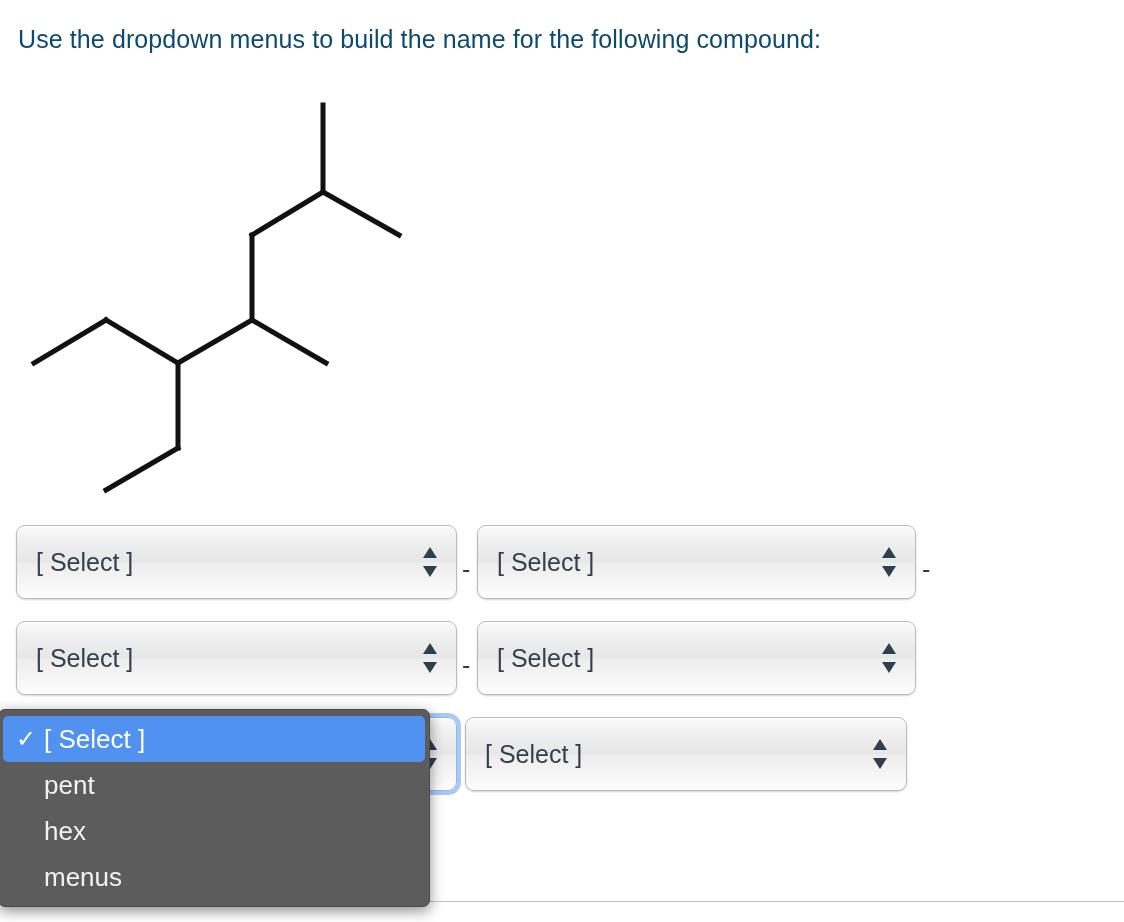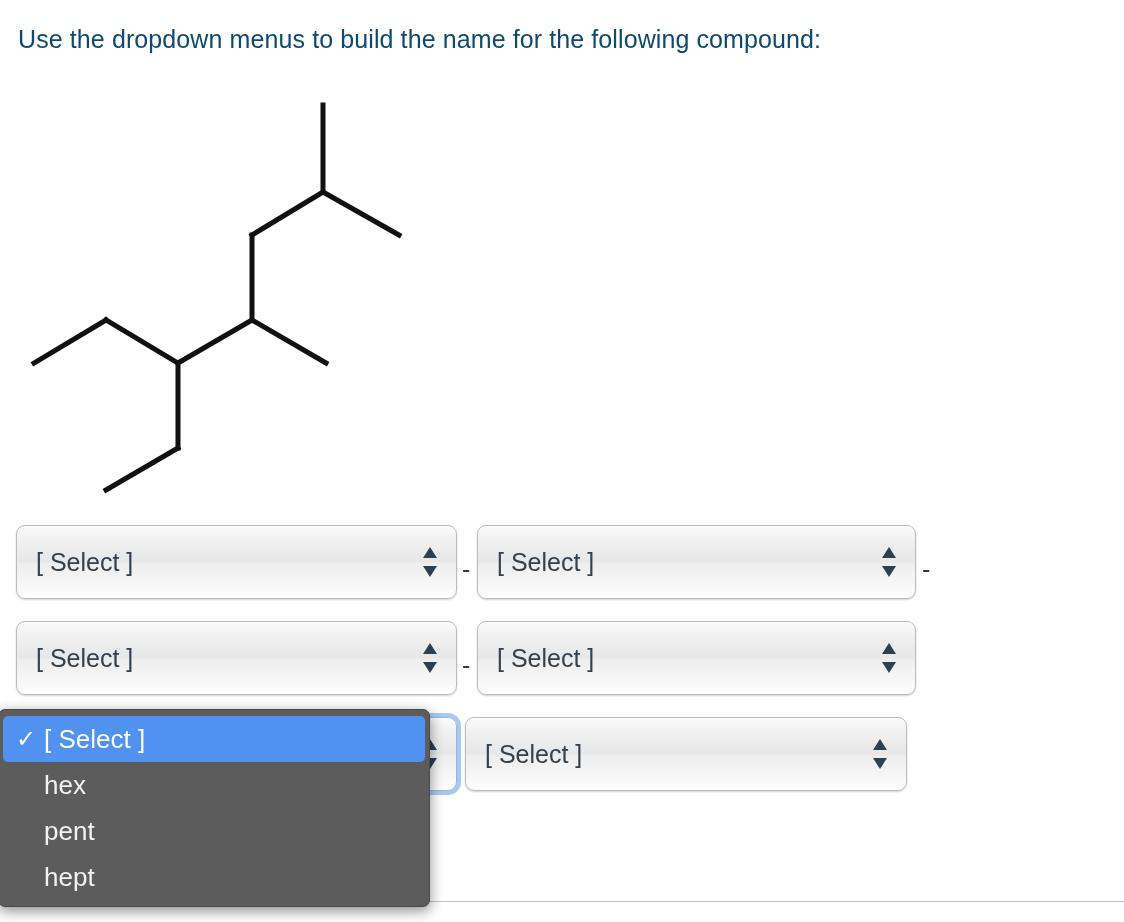--- a/index.html
+++ b/index.html
@@ -245,18 +245,18 @@
     <span class="lbl">[ Select ]</span>
     <span class="arrows">
       <i class="up"></i>
       <i class="dn"></i>
     </span>
   </div>
 </div>
 
 <div id="popup" style="background: rgb(92, 92, 92);">
     <div class="opt sel-opt" style="background: rgb(81, 145, 239);"><span class="check">✓</span><span>[ Select ]</span></div>
+    <div class="opt"><span>pent</span></div>
     <div class="opt"><span>hex</span></div>
-    <div class="opt"><span>pent</span></div>
-    <div class="opt"><span>hept</span></div>
+    <div class="opt"><span>menus</span></div>
   </div>
 
 <div id="hr"></div>
 
 </body></html>

